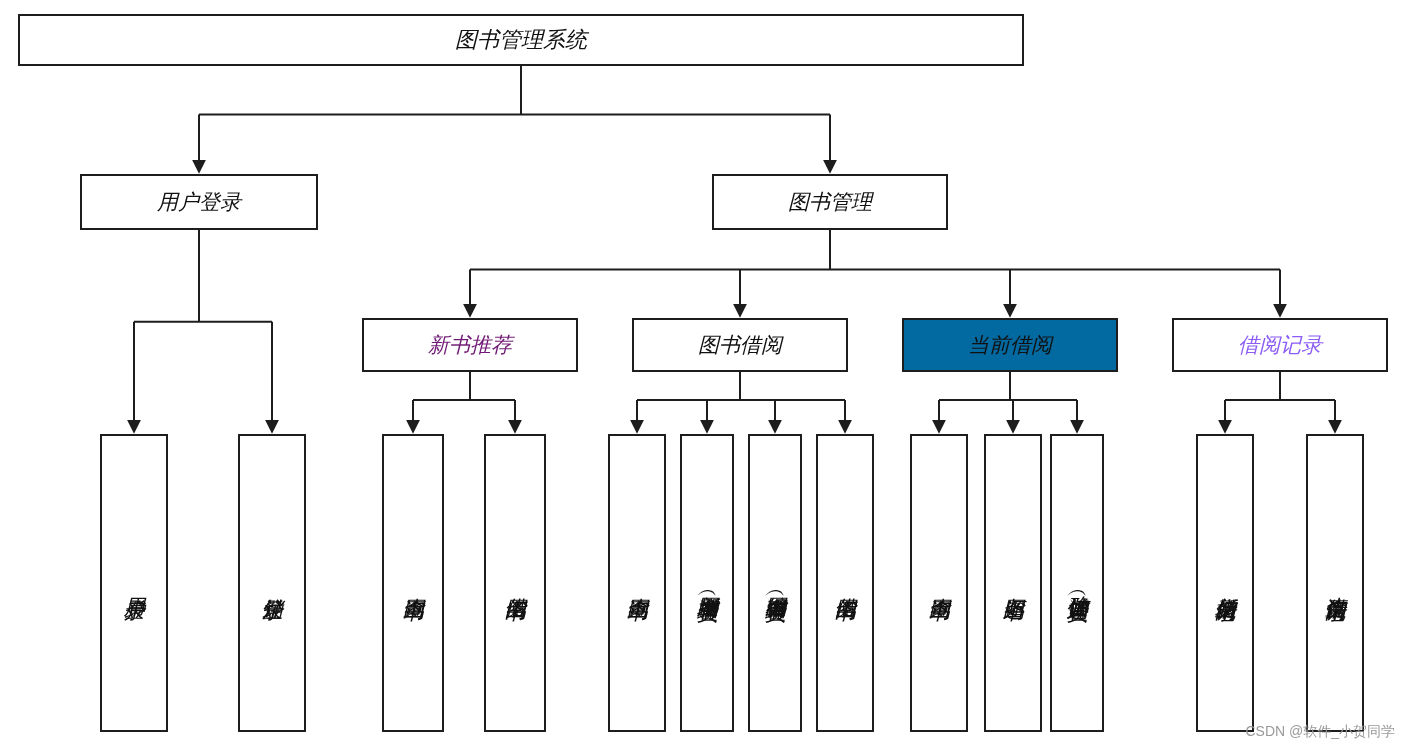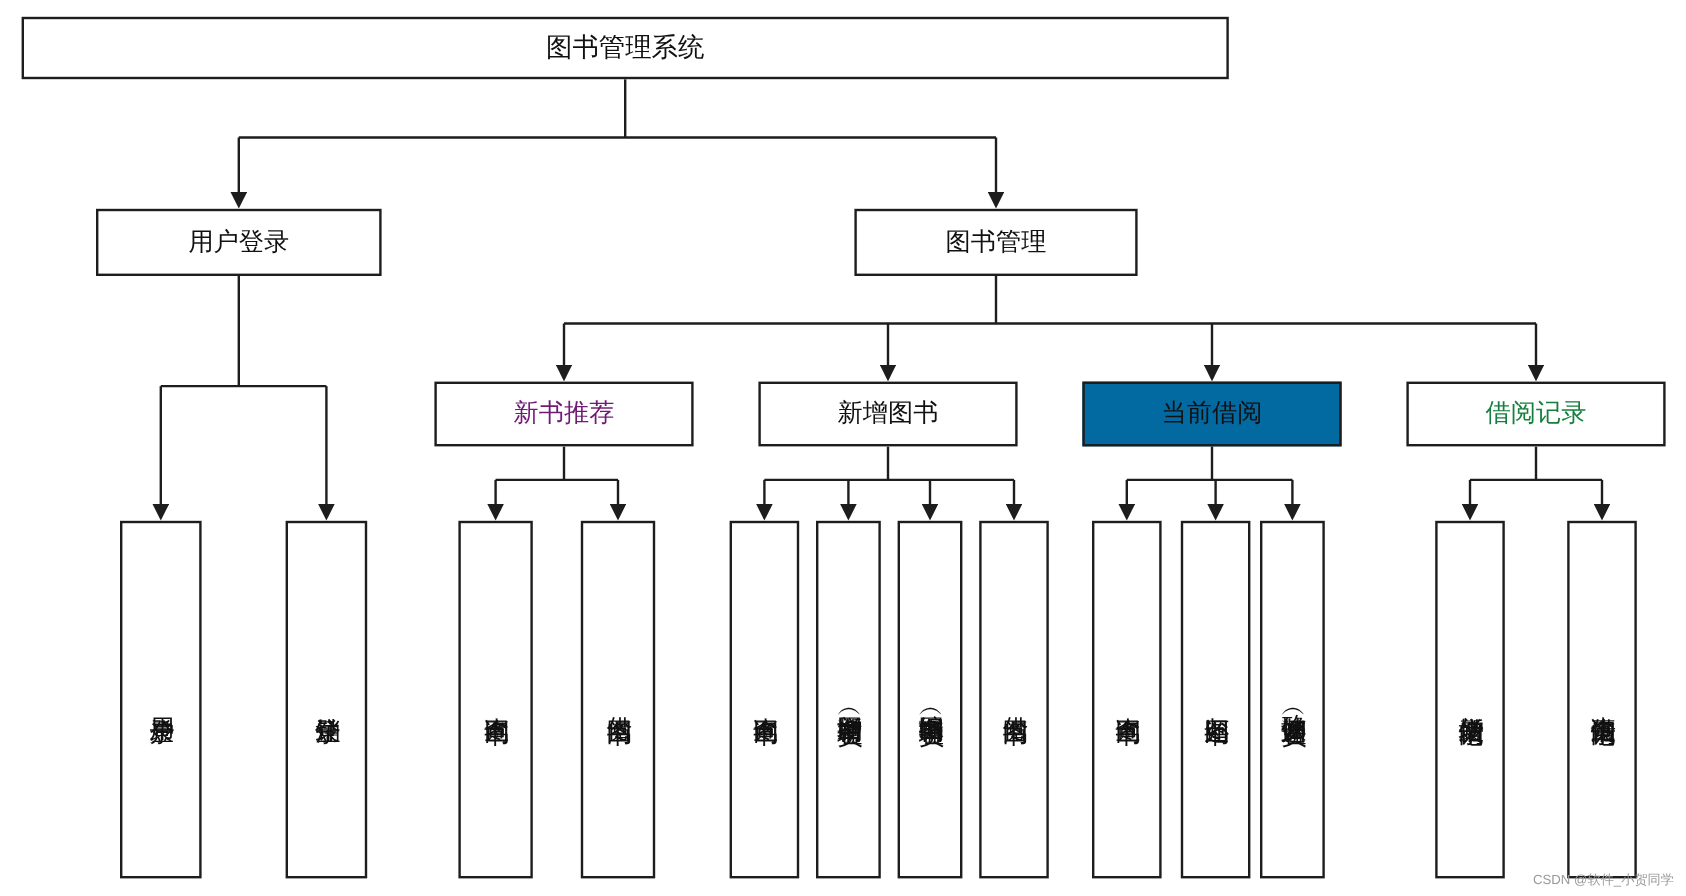--- a/index.html
+++ b/index.html
@@ -31,37 +31,38 @@
     border: 2px solid #1d1d1d;
     background: #ffffff;
     display: flex;
     align-items: center;
     justify-content: center;
     text-align: right;
     font-size: 21px;
     line-height: 1.22;
     color: #111111;
     z-index: 2;
+    font-style: italic;
   }
   .node.vert {
     writing-mode: vertical-rl;
     text-orientation: upright;
     font-size: 21px;
     line-height: 1.25;
     letter-spacing: 1px;
     padding: 8px 0;
   }
   .node.root {
     font-size: 22px;
   }
   .watermark {
     position: absolute;
     right: 10px;
     bottom: 6px;
-    font-size: 11px;
+    font-size: 14px;
     color: #9a9a9a;
     z-index: 3;
     white-space: nowrap;
   }
 </style>
 </head>
 <body>
 
 <div id="stage">
   <svg id="edges" viewBox="0 0 1405 747">
@@ -102,23 +103,23 @@
       <path d="M 1280 372 L 1280 399.9" fill="none" stroke="#1d1d1d" stroke-width="2"></path>
       <path d="M 1225 399.9 L 1335 399.9" fill="none" stroke="#1d1d1d" stroke-width="2"></path>
       <path d="M 1225 399.9 L 1225 431" fill="none" stroke="#1d1d1d" stroke-width="2" marker-end="url(#arrow)"></path>
       <path d="M 1335 399.9 L 1335 431" fill="none" stroke="#1d1d1d" stroke-width="2" marker-end="url(#arrow)"></path>
     </svg>
   <div id="nodes">
       <div class="node root" style="left: 18px; top: 14px; width: 1006px; height: 52px; border-color: rgb(29, 29, 29); background: rgb(255, 255, 255); color: rgb(17, 17, 17);">图书管理系统</div>
       <div class="node" style="left: 80px; top: 174px; width: 238px; height: 56px; border-color: rgb(29, 29, 29); background: rgb(255, 255, 255); color: rgb(17, 17, 17);">用户登录</div>
       <div class="node" style="left: 712px; top: 174px; width: 236px; height: 56px; border-color: rgb(29, 29, 29); background: rgb(255, 255, 255); color: rgb(17, 17, 17);">图书管理</div>
       <div class="node" style="left: 362px; top: 318px; width: 216px; height: 54px; border-color: rgb(29, 29, 29); background: rgb(255, 255, 255); color: #701a75;">新书推荐</div>
-      <div class="node" style="left: 632px; top: 318px; width: 216px; height: 54px; border-color: rgb(29, 29, 29); background: rgb(255, 255, 255); color: rgb(17, 17, 17);">新增图书</div>
+      <div class="node" style="left: 632px; top: 318px; width: 216px; height: 54px; border-color: rgb(29, 29, 29); background: rgb(255, 255, 255); color: rgb(17, 17, 17);">图书借阅</div>
       <div class="node" style="left: 902px; top: 318px; width: 216px; height: 54px; border-color: rgb(29, 29, 29); background: #0369a1; color: rgb(17, 17, 17);">当前借阅</div>
-      <div class="node" style="left: 1172px; top: 318px; width: 216px; height: 54px; border-color: rgb(29, 29, 29); background: rgb(255, 255, 255); color: #15803d;">借阅记录</div>
+      <div class="node" style="left: 1172px; top: 318px; width: 216px; height: 54px; border-color: rgb(29, 29, 29); background: rgb(255, 255, 255); color: #8b5cf6;">借阅记录</div>
       <div class="node vert" style="left: 100px; top: 434px; width: 68px; height: 298px; border-color: rgb(29, 29, 29); background: rgb(255, 255, 255); color: rgb(17, 17, 17);">用户登录</div>
       <div class="node vert" style="left: 238px; top: 434px; width: 68px; height: 298px; border-color: rgb(29, 29, 29); background: rgb(255, 255, 255); color: rgb(17, 17, 17);">注销登录</div>
       <div class="node vert" style="left: 382px; top: 434px; width: 62px; height: 298px; border-color: rgb(29, 29, 29); background: rgb(255, 255, 255); color: rgb(17, 17, 17);">查询图书</div>
       <div class="node vert" style="left: 484px; top: 434px; width: 62px; height: 298px; border-color: rgb(29, 29, 29); background: rgb(255, 255, 255); color: rgb(17, 17, 17);">借阅图书</div>
       <div class="node vert" style="left: 608px; top: 434px; width: 58px; height: 298px; border-color: rgb(29, 29, 29); background: rgb(255, 255, 255); color: rgb(17, 17, 17);">查询图书</div>
       <div class="node vert" style="left: 680px; top: 434px; width: 54px; height: 298px; border-color: rgb(29, 29, 29); background: rgb(255, 255, 255); color: rgb(17, 17, 17);">新增图书（管理员）</div>
       <div class="node vert" style="left: 748px; top: 434px; width: 54px; height: 298px; border-color: rgb(29, 29, 29); background: rgb(255, 255, 255); color: rgb(17, 17, 17);">编辑图书（管理员）</div>
       <div class="node vert" style="left: 816px; top: 434px; width: 58px; height: 298px; border-color: rgb(29, 29, 29); background: rgb(255, 255, 255); color: rgb(17, 17, 17);">借阅图书</div>
       <div class="node vert" style="left: 910px; top: 434px; width: 58px; height: 298px; border-color: rgb(29, 29, 29); background: rgb(255, 255, 255); color: rgb(17, 17, 17);">查询图书</div>
       <div class="node vert" style="left: 984px; top: 434px; width: 58px; height: 298px; border-color: rgb(29, 29, 29); background: rgb(255, 255, 255); color: rgb(17, 17, 17);">归还图书</div>

